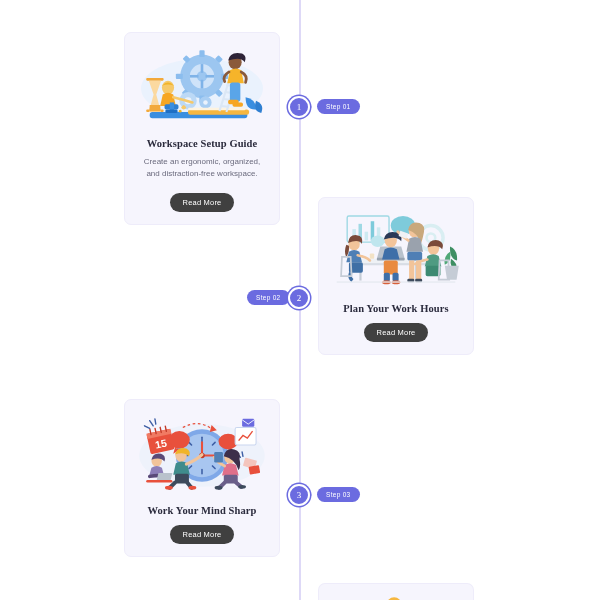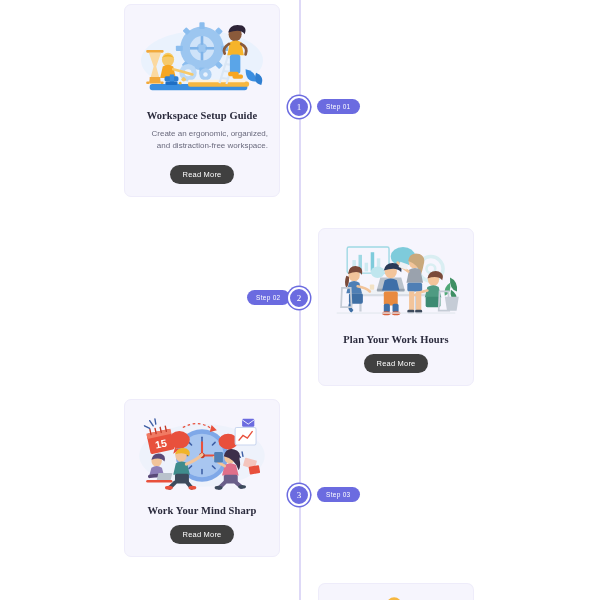--- a/index.html
+++ b/index.html
@@ -43,21 +43,20 @@
     color:#2b2b3d;
     margin:9px 0 6px 0;
     letter-spacing:.1px;
     line-height:1.15;
   }
   .card-desc{
     font-size:8px;
     line-height:1.55;
     color:#6a6a7d;
     margin:0 2px 10px 2px;
-    text-align:right;
   }
   .read-more{
     display:inline-block;
     background:#404040;
     color:#ffffff;
     font-size:7.5px;
     padding:5px 13px;
     border-radius:11px;
     border:none;
     cursor:pointer;
@@ -112,21 +111,21 @@
     overflow:hidden;
   }
 </style>
 </head>
 <body>
 
 <div id="timeline-root">
 
   <div class="spine"></div>
 
-  <div class="card" style="left:124px;top:4px;">
+  <div class="card" style="left:124px;top:32px;">
     <div class="card-illus">
       <svg viewBox="0 0 156 88" xmlns="http://www.w3.org/2000/svg">
         <ellipse cx="78" cy="48" rx="70" ry="34" fill="#eaf2fd"></ellipse>
 
         <g fill="#9cc6f0">
           <circle cx="78" cy="34" r="25"></circle>
         </g>
         <g fill="#8bbdee">
           <rect x="75" y="4" width="6" height="8" rx="1"></rect>
           <rect x="75" y="56" width="6" height="8" rx="1"></rect>
@@ -199,21 +198,21 @@
     <div class="card-desc">Create an ergonomic, organized, and distraction-free workspace.</div>
     <button class="read-more">Read More</button>
   </div>
 
   <div class="node-tick" style="left:288px;top:106px;width:24px;height:1.5px;"></div>
   <div class="node" style="left:288px;top:96px;">
     <span>1</span>
   </div>
   <div class="step-pill" style="left:317px;top:99px;">Step 01</div>
 
-  <div class="card" style="left:318px;top:197px;margin-top:31px;">
+  <div class="card" style="left:318px;top:197px;">
     <div class="card-illus">
       <svg viewBox="0 0 156 88" xmlns="http://www.w3.org/2000/svg">
 
         <rect x="22" y="5" width="48" height="30" rx="2" fill="none" stroke="#9fd9e4" stroke-width="1.6"></rect>
         <rect x="28" y="20" width="4" height="13" fill="#cdeaf1"></rect>
         <rect x="35" y="14" width="4" height="19" fill="#9fd9e4"></rect>
         <rect x="42" y="23" width="4" height="10" fill="#cdeaf1"></rect>
         <rect x="49" y="11" width="4" height="22" fill="#7ecbdb"></rect>
         <rect x="56" y="18" width="4" height="15" fill="#cdeaf1"></rect>
 

